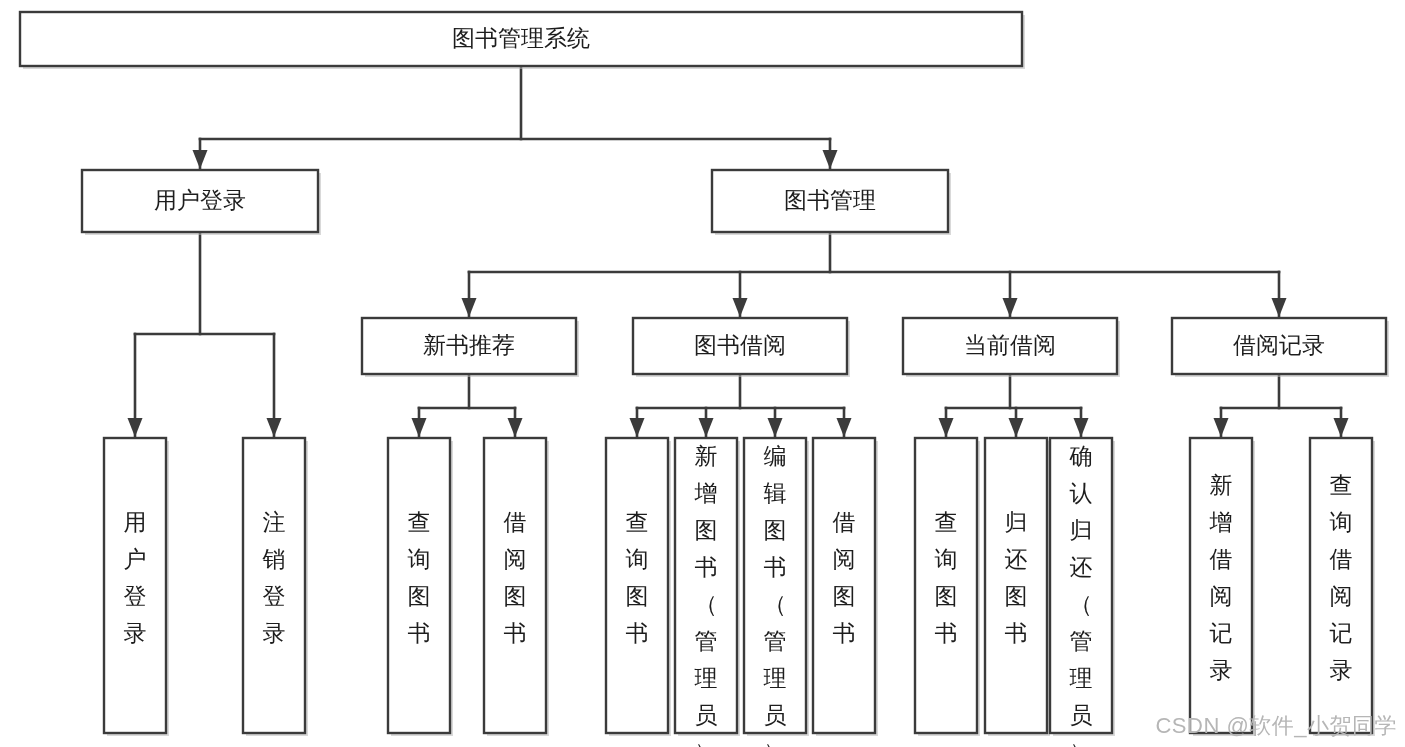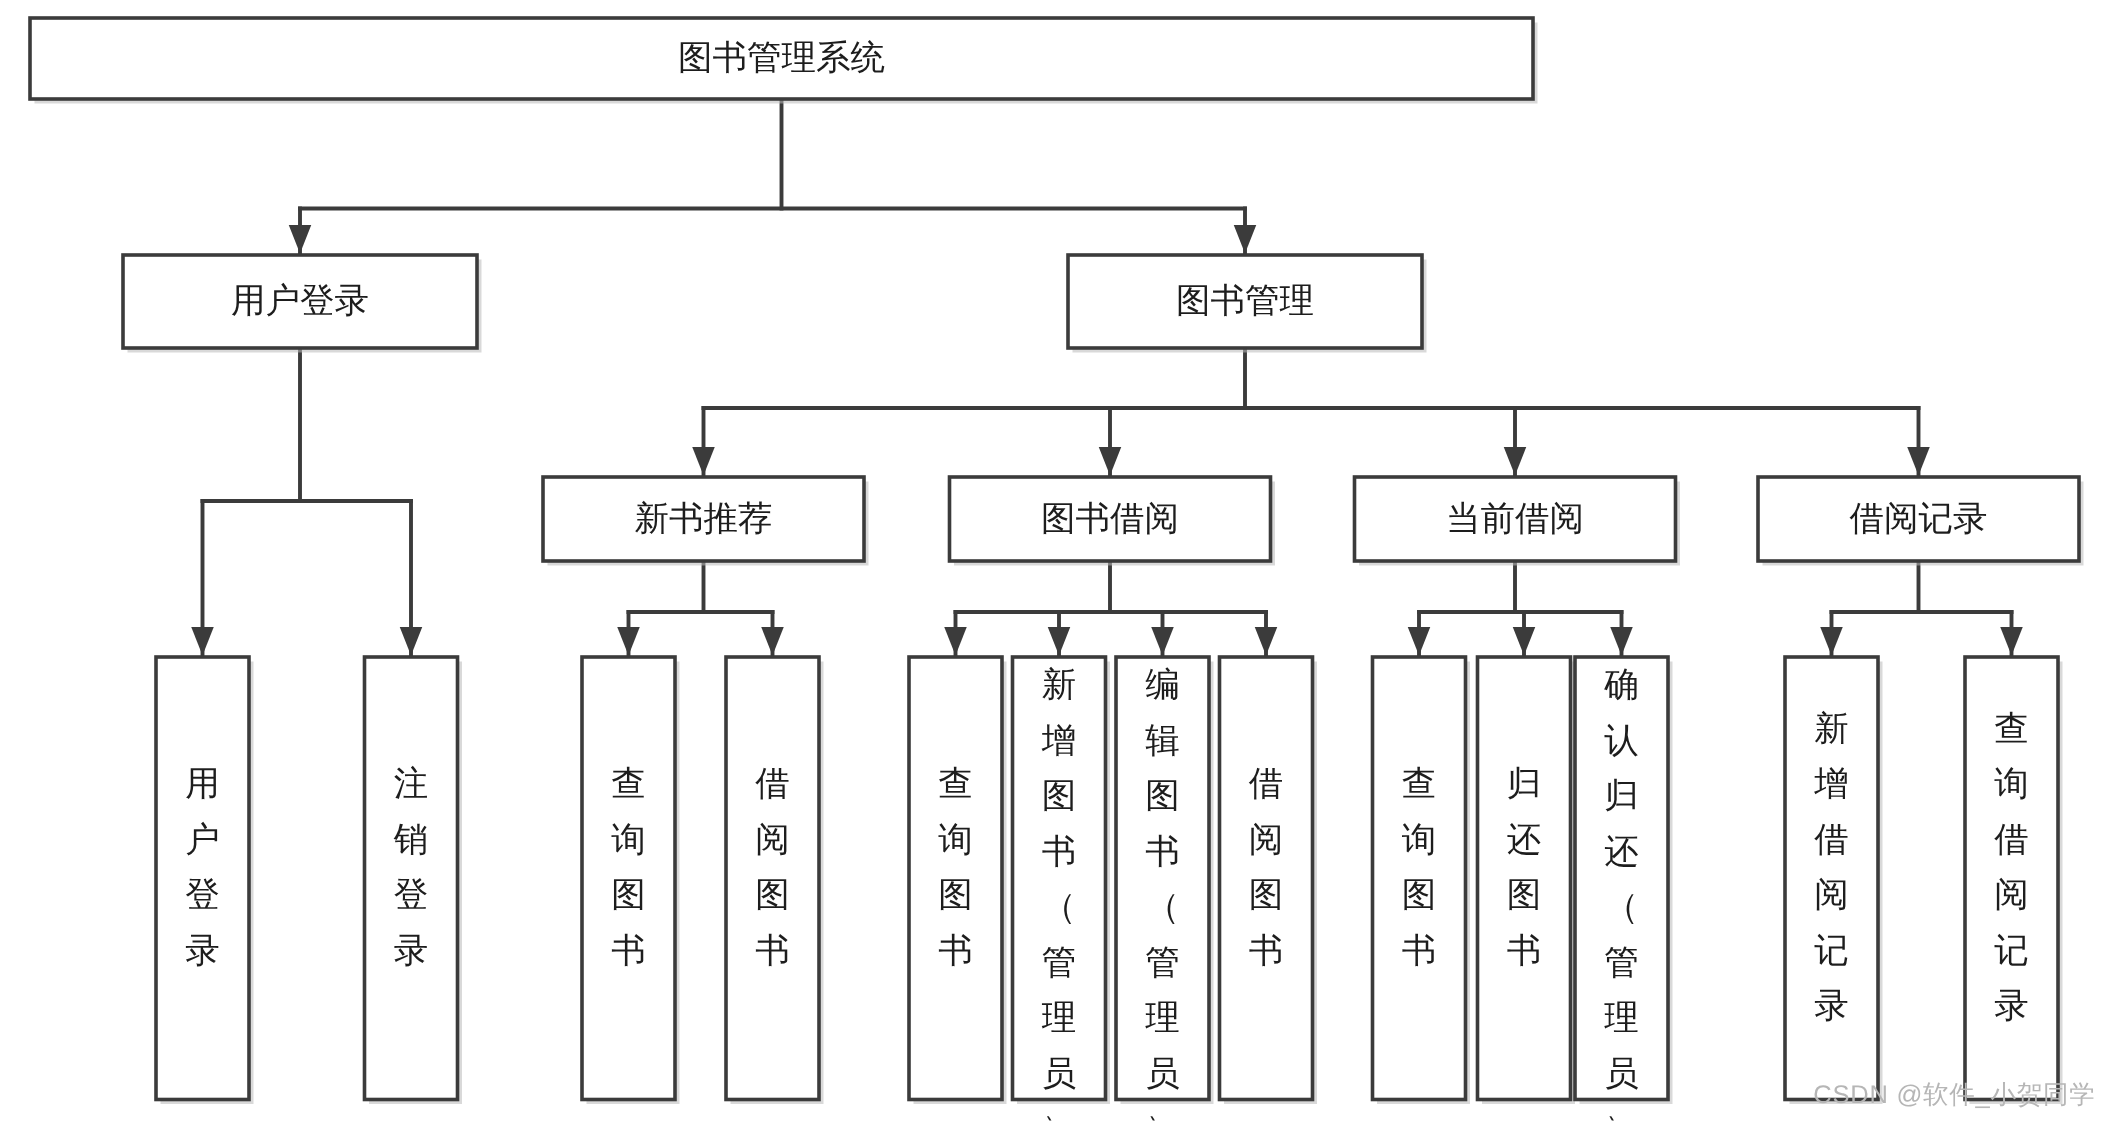--- a/index.html
+++ b/index.html
@@ -50,21 +50,21 @@
     font-family: "Liberation Sans", "DejaVu Sans", sans-serif;
     font-size: 23px;
     fill: #1d1d1d;
     text-anchor: middle;
   }
   .watermark {
     position: absolute;
     right: 8px;
     bottom: 6px;
     font-family: "Liberation Sans", "DejaVu Sans", sans-serif;
-    font-size: 17px;
+    font-size: 22px;
     color: #b6b6b6;
     letter-spacing: 0.5px;
     white-space: nowrap;
     user-select: none;
   }
 </style>
 </head>
 <body>
 
 <div id="diagram-root">

